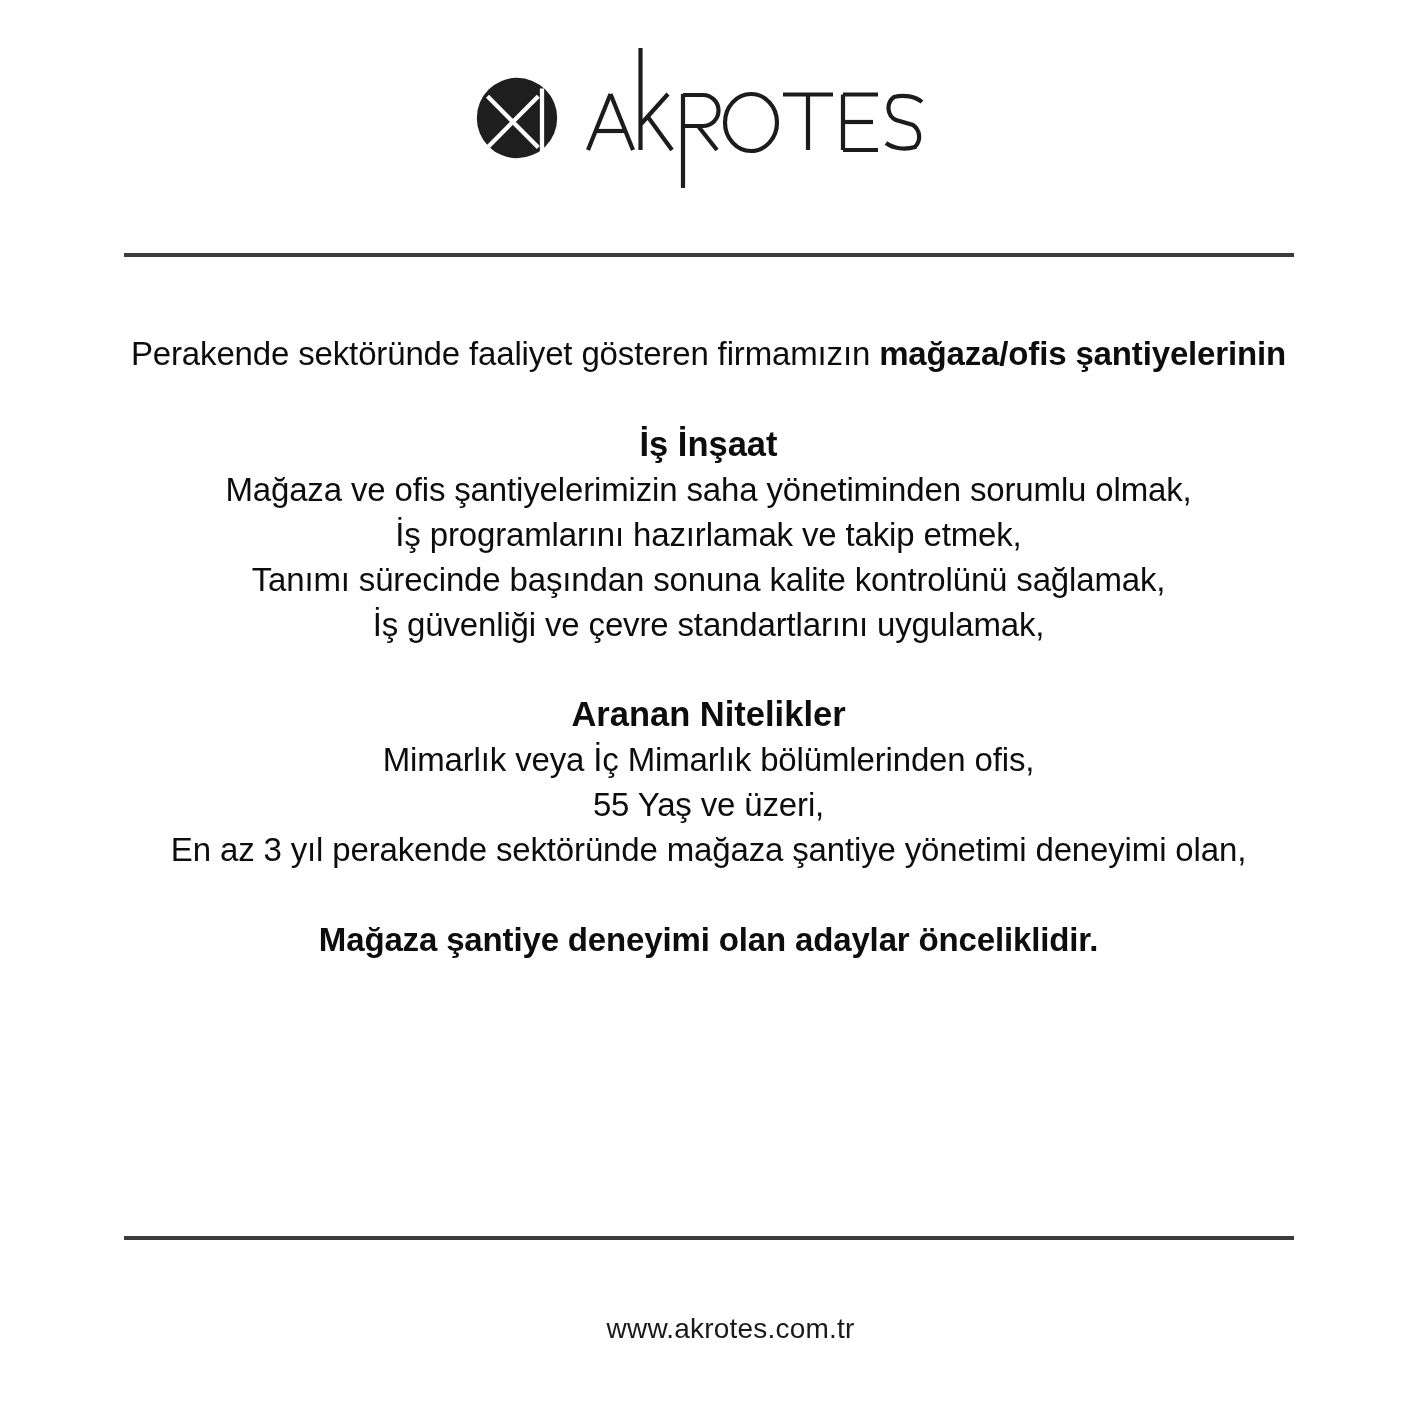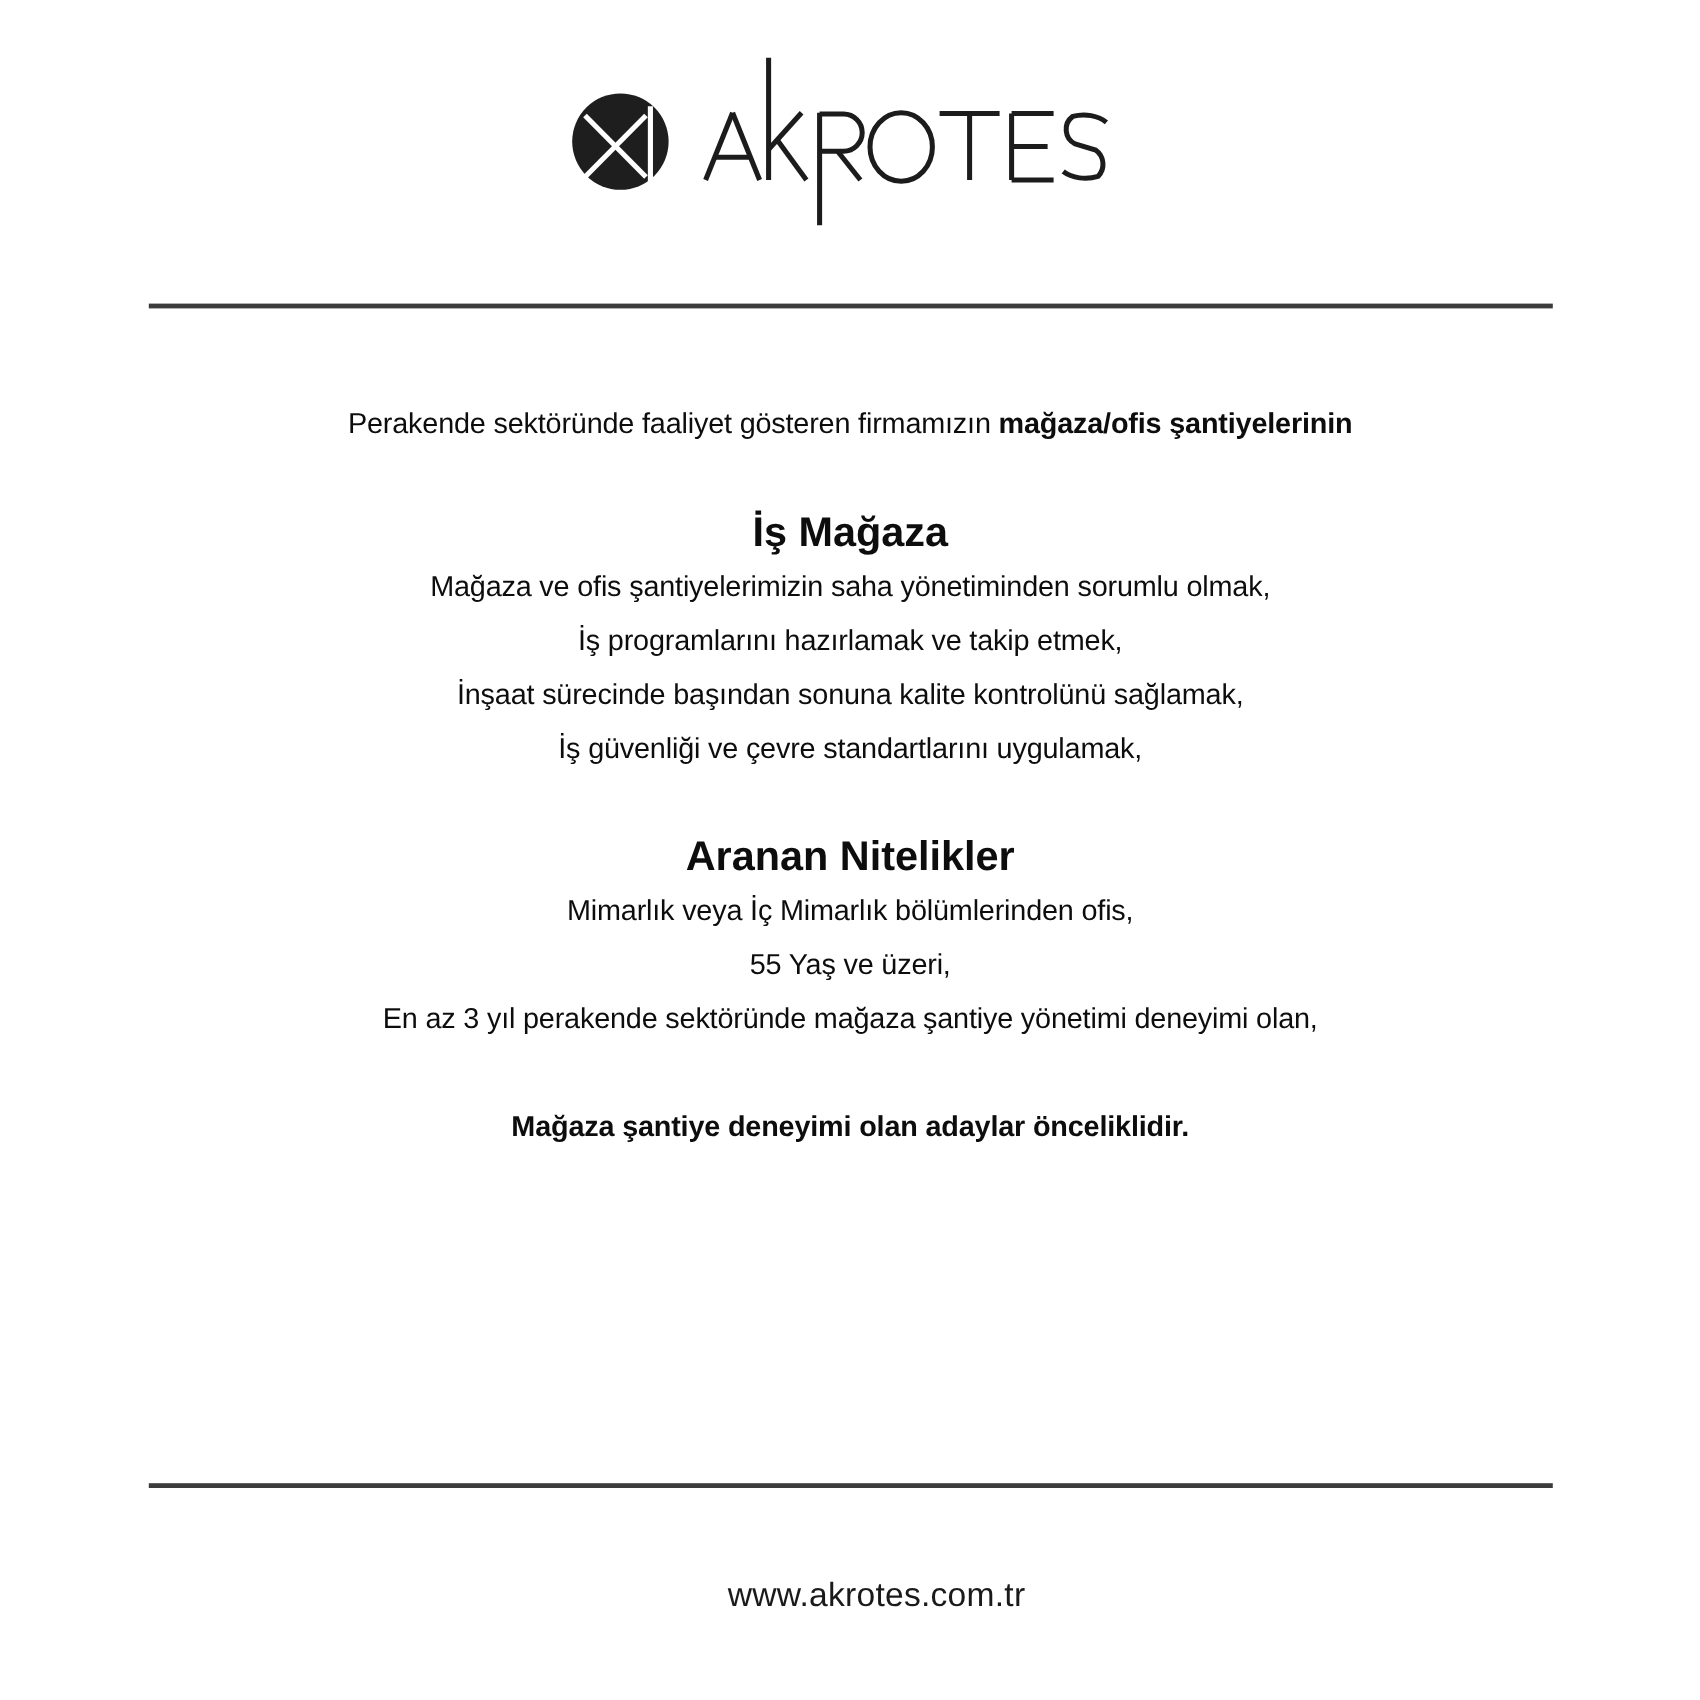--- a/index.html
+++ b/index.html
@@ -71,21 +71,21 @@
     padding-top: 74px;
     box-sizing: border-box;
   }
 
   .block {
     width: 1290px;
     text-align: center;
   }
 
   .line {
-    font-size: 24px;
+    font-size: 33px;
     line-height: 45px;
     letter-spacing: -0.15px;
     color: #0d0d0d;
     white-space: nowrap;
     font-weight: 400;
   }
   .line.bold, .heading {
     font-weight: 700;
   }
   .heading {
@@ -172,24 +172,24 @@
 
   <div class="content">
 
     <div class="block intro">
       <div class="line"><span>Perakende sektöründe faaliyet gösteren firmamızın </span><b>mağaza/ofis şantiyelerinin</b></div>
     </div>
 
     <div class="spacer"></div>
 
     <div class="block">
-      <div class="heading">İş Mağaza</div>
+      <div class="heading">İş İnşaat</div>
       <div class="line">Mağaza ve ofis şantiyelerimizin saha yönetiminden sorumlu olmak,</div>
       <div class="line">İş programlarını hazırlamak ve takip etmek,</div>
-      <div class="line">İnşaat sürecinde başından sonuna kalite kontrolünü sağlamak,</div>
+      <div class="line">Tanımı sürecinde başından sonuna kalite kontrolünü sağlamak,</div>
       <div class="line">İş güvenliği ve çevre standartlarını uygulamak,</div>
     </div>
 
     <div class="spacer"></div>
 
     <div class="block">
       <div class="heading">Aranan Nitelikler</div>
       <div class="line">Mimarlık veya İç Mimarlık bölümlerinden ofis,</div>
       <div class="line">55 Yaş ve üzeri,</div>
       <div class="line">En az 3 yıl perakende sektöründe mağaza şantiye yönetimi deneyimi olan,</div>

